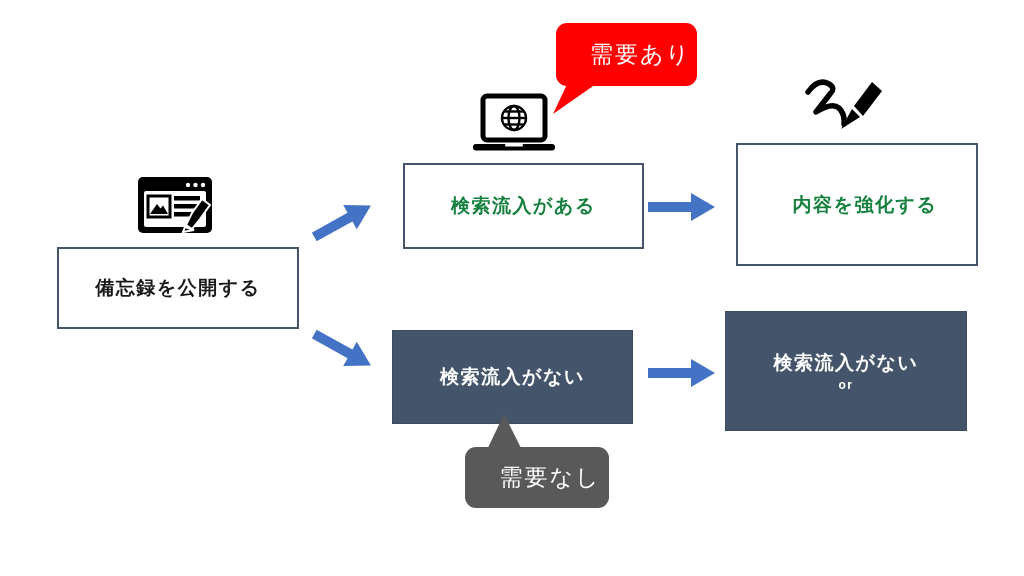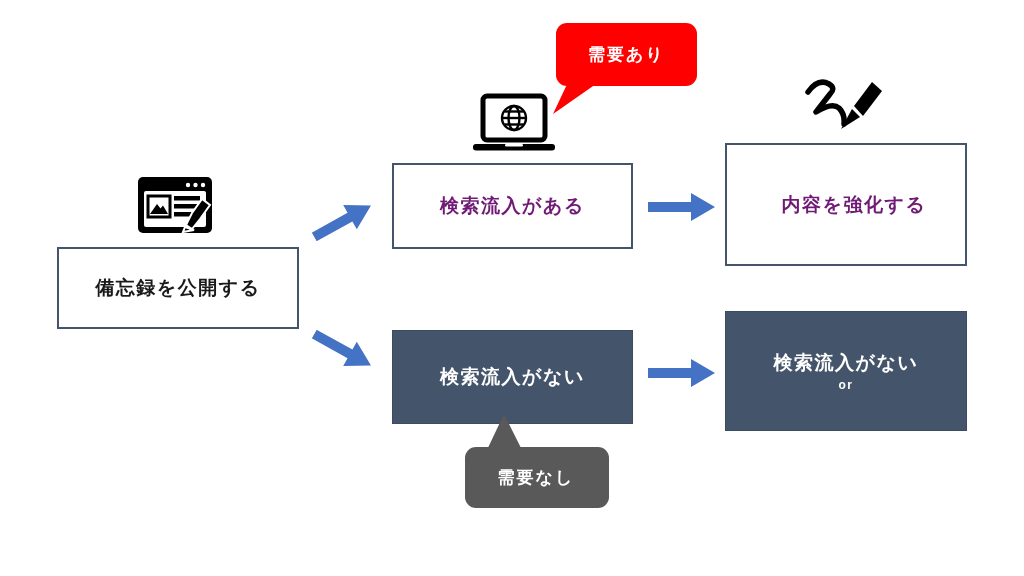--- a/index.html
+++ b/index.html
@@ -3,27 +3,27 @@
 <meta charset="utf-8">
 <style>
   html,body{margin:0;padding:0;background:#fff;}
   body{font-family:"Liberation Sans","DejaVu Sans",sans-serif;}
   #canvas{position:relative;width:1024px;height:576px;background:#ffffff;overflow:hidden;}
   .abs{position:absolute;}
   .box{position:absolute;box-sizing:border-box;display:flex;flex-direction:column;
        align-items:center;justify-content:center;font-weight:bold;letter-spacing:1.5px;
        font-size:19px;text-align:center;}
   .box.outlined{background:#ffffff;border:2px solid #44546A;color:#1a1a1a;}
-  .box.red-text{color:#701a75;}
+  .box.red-text{color:#15803d;margin-left:11px;}
   .box.filled{background:#44546A;color:#ffffff;border:1px solid #3c4c60;}
   .leave-line{line-height:1.55;}
   .leave-line.small{font-size:12px;line-height:1.3;}
   .callout{position:absolute;}
-  .callout-label{position:absolute;font-weight:bold;color:#ffffff;font-size:17px;
-       letter-spacing:2px;text-align:center;}
+  .callout-label{position:absolute;font-weight:normal;color:#ffffff;font-size:23px;
+       letter-spacing:2px;text-align:center;padding-left:14px;}
   svg{display:block;}
 </style>
 </head>
 <body>
 
 <div id="canvas">
 
   <div class="abs" style="left:138px;top:177px;">
     <svg width="74" height="56" viewBox="0 0 74 56">
       <rect x="0" y="0" width="74" height="56" rx="5" fill="#000"></rect>

